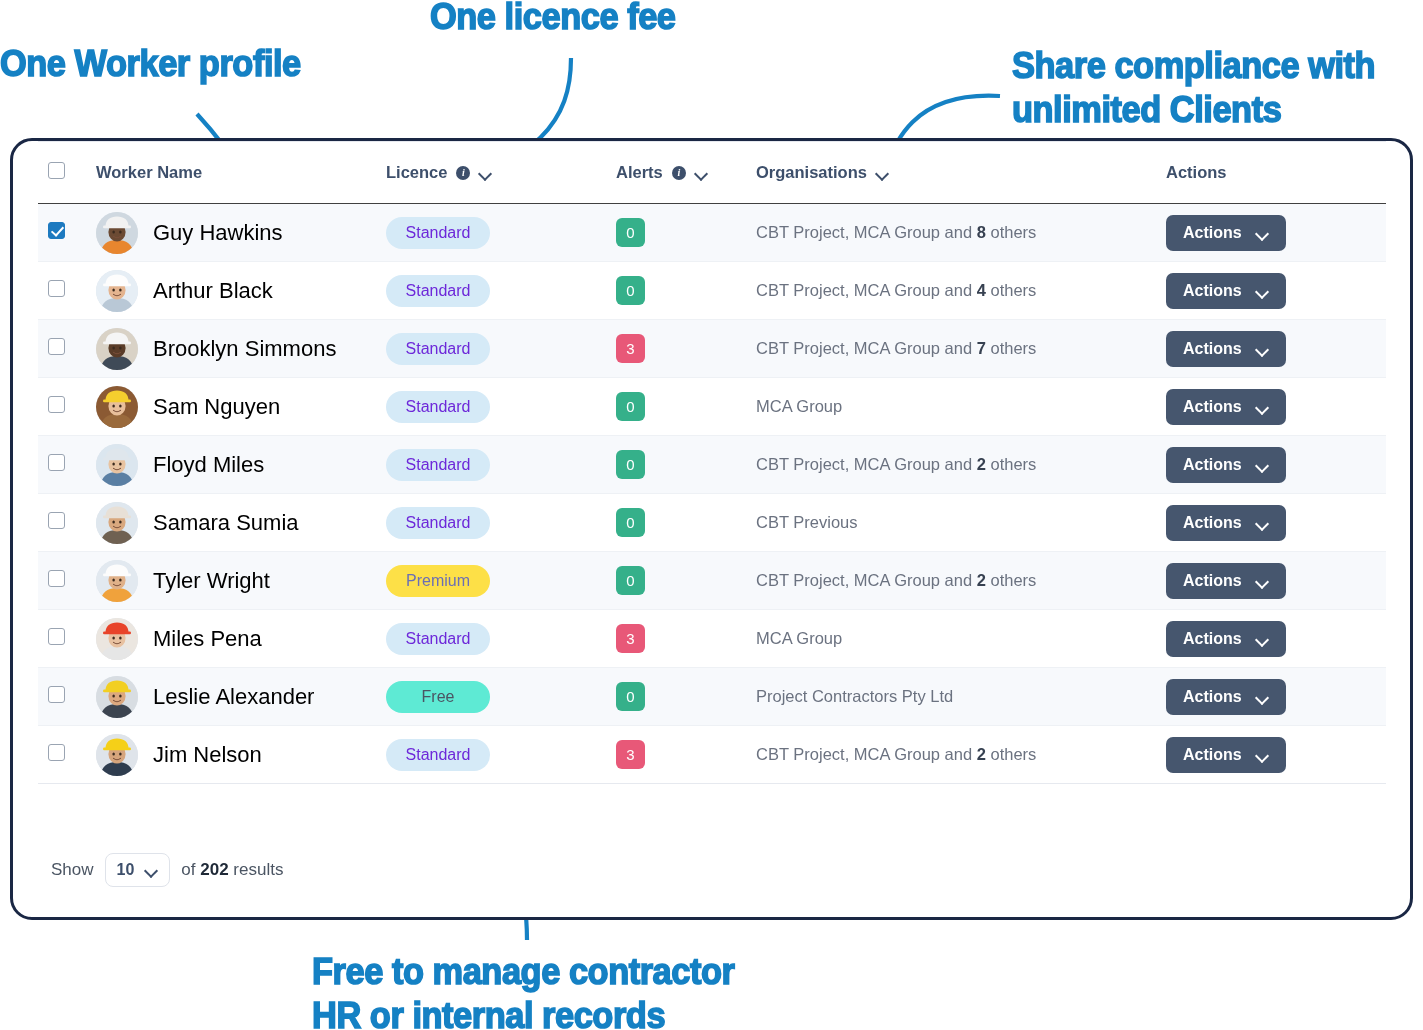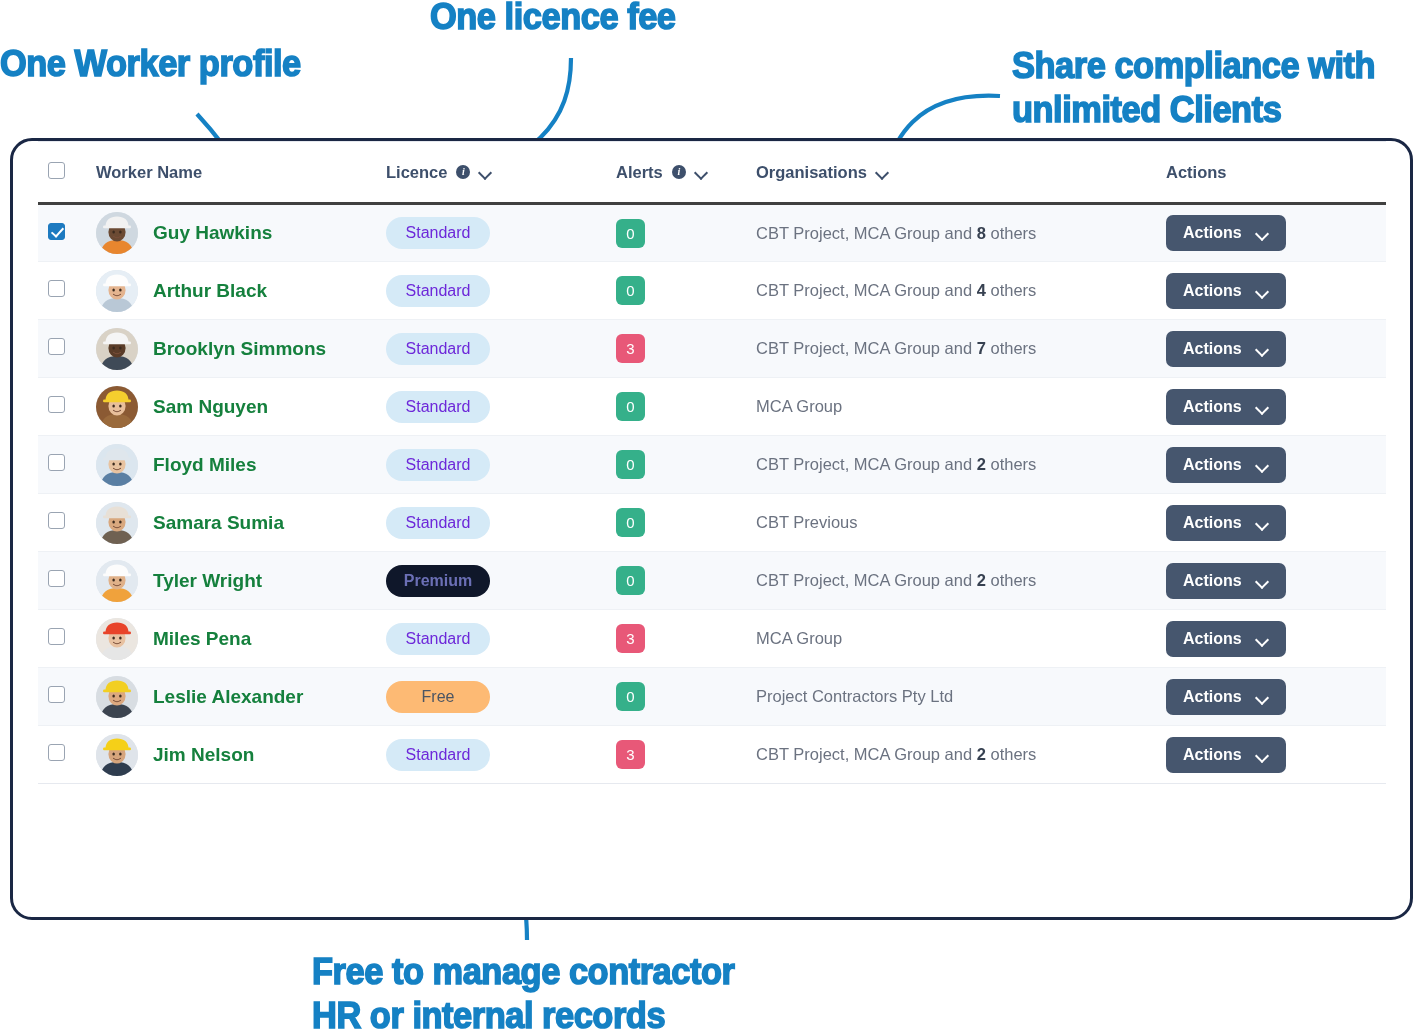--- a/index.html
+++ b/index.html
@@ -47,21 +47,21 @@
 
   table { width: 100%; border-collapse: collapse; table-layout: fixed; }
 
   thead th {
     height: 62px;
     text-align: left;
     font-size: 16.5px;
     font-weight: 700;
     color: #3d4f6b;
     border-top: 1px solid #e6e9ef;
-    border-bottom: 3px solid #404040;
+    border-bottom: 1px solid #404040;
     vertical-align: middle;
     padding: 0;
   }
   thead th.c-check { width: 58px;  padding-left: 10px; }
   thead th.c-name  { width: 290px; }
   thead th.c-lic   { width: 230px; }
   thead th.c-alert { width: 140px; }
   thead th.c-org   { width: 410px; }
   thead th.c-act   { width: 220px; }
 
@@ -104,30 +104,30 @@
     transform: rotate(42deg);
   }
 
   .name-cell { display: flex; align-items: center; gap: 15px; }
   .avatar {
     width: 42px; height: 42px; border-radius: 50%;
     overflow: hidden; flex: 0 0 42px;
     background: #dfe5ec; position: relative;
   }
   .avatar svg { display: block; width: 42px; height: 42px; }
-  .wname { font-size: 19px; color: #15803d; font-weight: bold; }
+  .wname { font-size: 22px; color: #000000; }
 
   .pill {
     display: inline-flex; align-items: center; justify-content: center;
     min-width: 104px; height: 32px; border-radius: 16px;
     font-size: 16px;
   }
   .pill.standard { background: #d5eaf7; color: #6d28d9; }
-  .pill.premium  { background: #0f172a; color: #6b6fb5; font-weight: bold; }
-  .pill.free     { background: #fdba74; color: #4b5563; }
+  .pill.premium  { background: #fde047; color: #6b6fb5; }
+  .pill.free     { background: #5eead4; color: #4b5563; }
 
   .badge {
     display: inline-flex; align-items: center; justify-content: center;
     width: 29px; height: 29px; border-radius: 6px;
     color: #fff; font-size: 15px;
   }
   .badge.ok   { background: #35b08a; }
   .badge.warn { background: #e85878; }
 
   .org { font-size: 16.5px; color: #6b7280; margin-top: 44px; }
@@ -501,15 +501,27 @@
               <td><button class="actions-btn">
                   <span>Actions</span>
                   <span class="chev chev-w"></span>
                 </button></td>
             </tr>
           </tbody>
       </table>
     </div>
 
     <div id="footer">
+      <div class="show-wrap">
+        <span>Show</span>
+        <span class="show-sel">
+          <span>10</span>
+          <span class="chev"></span>
+        </span>
+        <span class="results">
+          <span>of</span>
+          <b>202</b>
+          <span>results</span>
+        </span>
+      </div>
     </div>
   </div>
 </div>
 
 </body></html>

